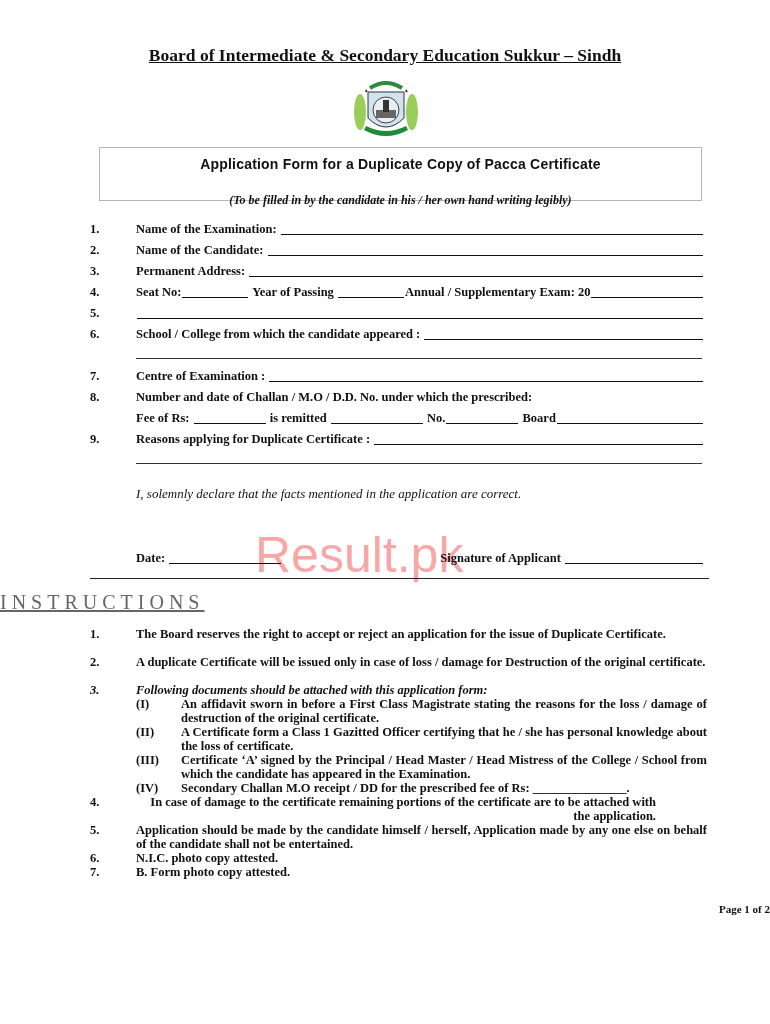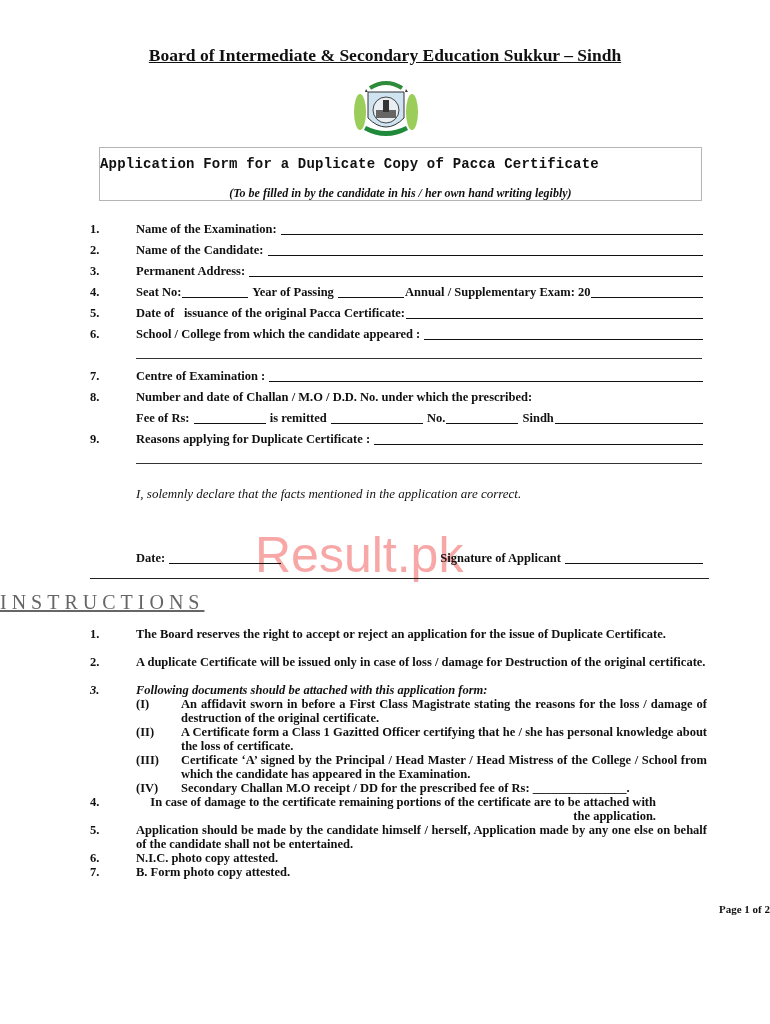--- a/index.html
+++ b/index.html
@@ -1,22 +1,22 @@
 <!DOCTYPE html>
 <html><head>
 <meta charset="utf-8">
 <style>
   html, body { margin:0; padding:0; background:#ffffff; }
   body { width:770px; height:1024px; position:relative; overflow:hidden; font-family:"Liberation Serif", serif; color:#111; }
   .abs { position:absolute; }
   .title { left:0; width:770px; top:45px; text-align:center; font-size:17.5px; font-weight:bold; text-decoration:underline; }
   .logo { left:350px; top:78px; width:72px; height:66px; }
   .formbox { left:99px; top:147px; width:603px; height:54px; border:1px solid #b5b5b5; box-sizing:border-box; }
-  .form-title { left:0; width:100%; top:8px; font-family:Liberation Mono, monospace; font-size:14px; font-weight:bold; letter-spacing:0.2px; }
-  .form-sub { left:0; width:100%; top:38px; text-align:center; font-size:12px; font-style:italic; font-weight:bold; }
+  .form-title { left:0; width:100%; top:8px; text-align:center; font-family:Liberation Sans, sans-serif; font-size:14px; font-weight:bold; letter-spacing:0.2px; }
+  .form-sub { left:0; width:100%; top:45px; text-align:center; font-size:12px; font-style:italic; font-weight:bold; }
   .row { left:90px; width:614px; height:16px; font-size:12.5px; font-weight:bold; display:flex; align-items:flex-end; }
   .num { width:46px; flex:none; }
   .label { white-space:pre; flex:none; }
   .blank { border-bottom:1px solid #111; height:11px; margin:0 1px 2px 1px; }
   .grow { flex:1; }
   .fullline { left:136px; width:566px; border-bottom:1px solid #333; height:0; }
   .declare { left:136px; top:486px; font-size:13px; font-style:italic; font-weight:normal; }
   .watermark { left:255px; top:498px; font-family:"Liberation Sans", sans-serif; font-size:50px; color:#f8a7a7;margin-top:28px; }
   .divider { left:90px; top:578px; width:619px; border-top:1.5px solid #222; }
   .instr-head { left:0; width:770px; top:591px; font-size:20px; letter-spacing:5px; color:#666; text-decoration:underline; font-family:"Liberation Serif", serif; }
@@ -75,21 +75,20 @@
   <span class="label">Seat No:</span>
   <span class="blank" style="width:66px"></span>
   <span class="label"> Year of Passing </span>
   <span class="blank" style="width:66px"></span>
   <span class="label">Annual / Supplementary Exam: 20</span>
   <span class="blank grow"></span>
 </div>
 
 <div class="abs row" style="top:305px">
   <span class="num">5.</span>
-  <span class="label">Date of   issuance of the original Pacca Certificate:</span>
   <span class="blank grow"></span>
 </div>
 
 <div class="abs row" style="top:326px">
   <span class="num">6.</span>
   <span class="label">School / College from which the candidate appeared : </span>
   <span class="blank grow"></span>
 </div>
 <div class="abs fullline" style="top:358px"></div>
 
@@ -104,21 +103,21 @@
   <span class="label">Number and date of Challan / M.O / D.D. No. under which the prescribed:</span>
 </div>
 <div class="abs row" style="top:410px">
   <span class="num"></span>
   <span class="label">Fee of Rs: </span>
   <span class="blank" style="width:72px"></span>
   <span class="label"> is remitted </span>
   <span class="blank" style="width:92px"></span>
   <span class="label"> No.</span>
   <span class="blank" style="width:72px"></span>
-  <span class="label"> Sindh</span>
+  <span class="label"> Board</span>
   <span class="blank grow"></span>
 </div>
 
 <div class="abs row" style="top:431px">
   <span class="num">9.</span>
   <span class="label">Reasons applying for Duplicate Certificate : </span>
   <span class="blank grow"></span>
 </div>
 <div class="abs fullline" style="top:463px"></div>
 

